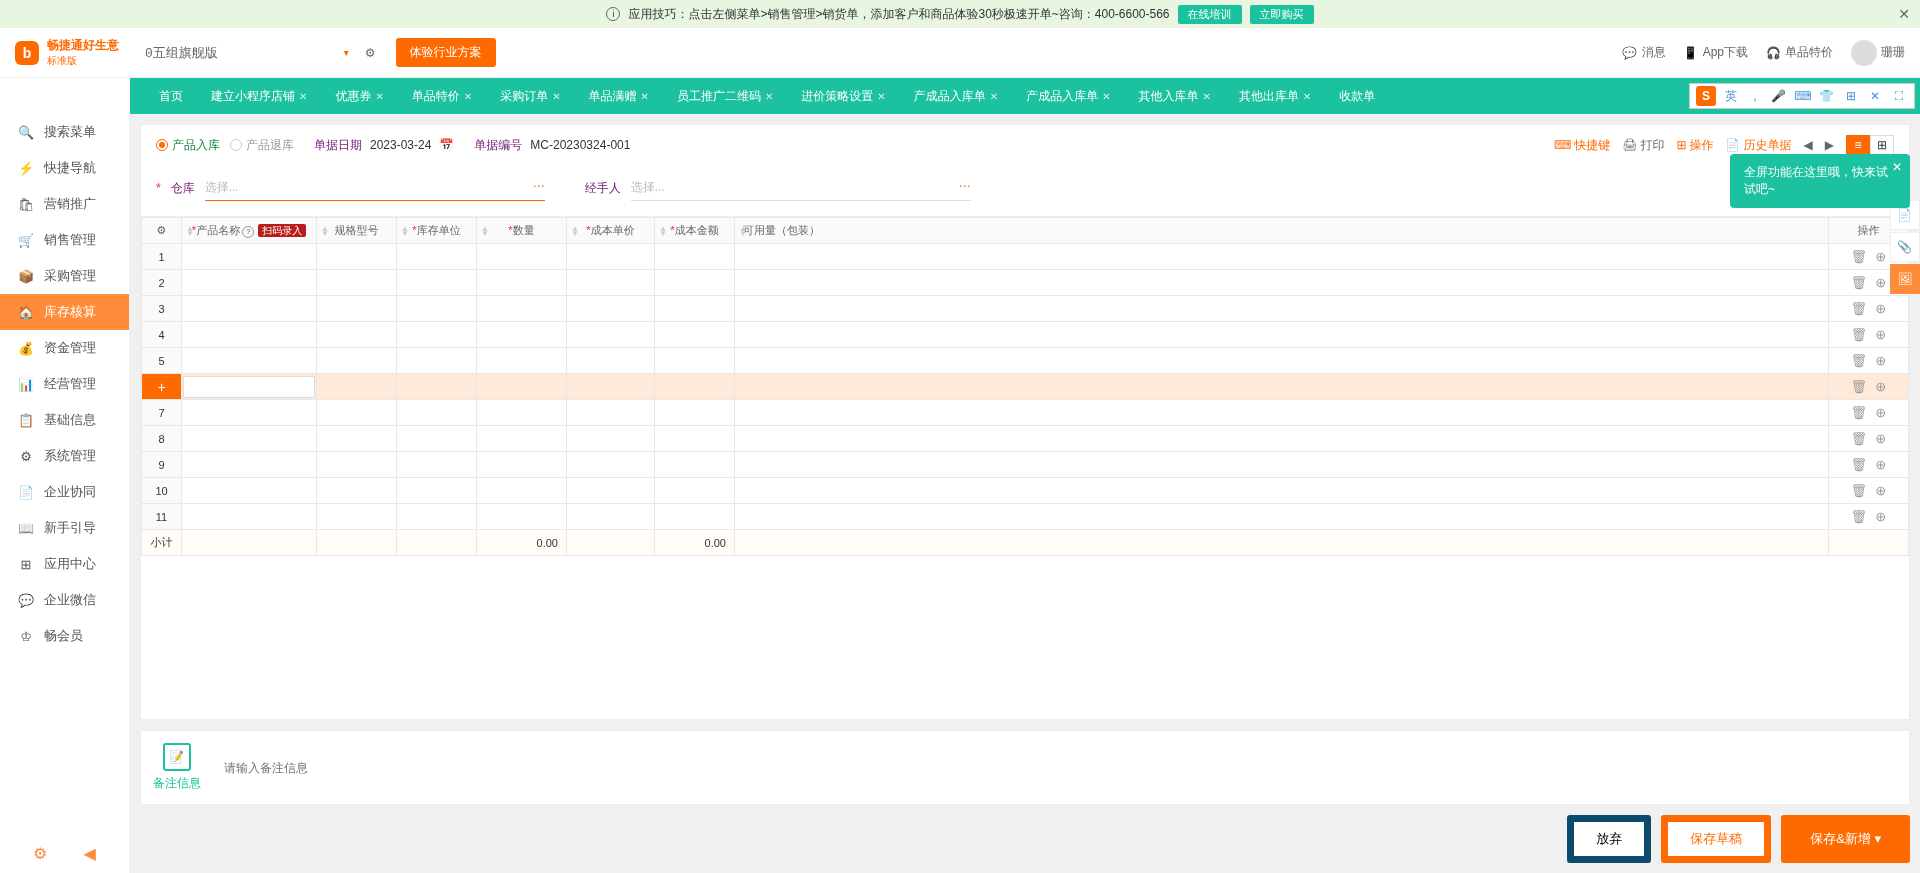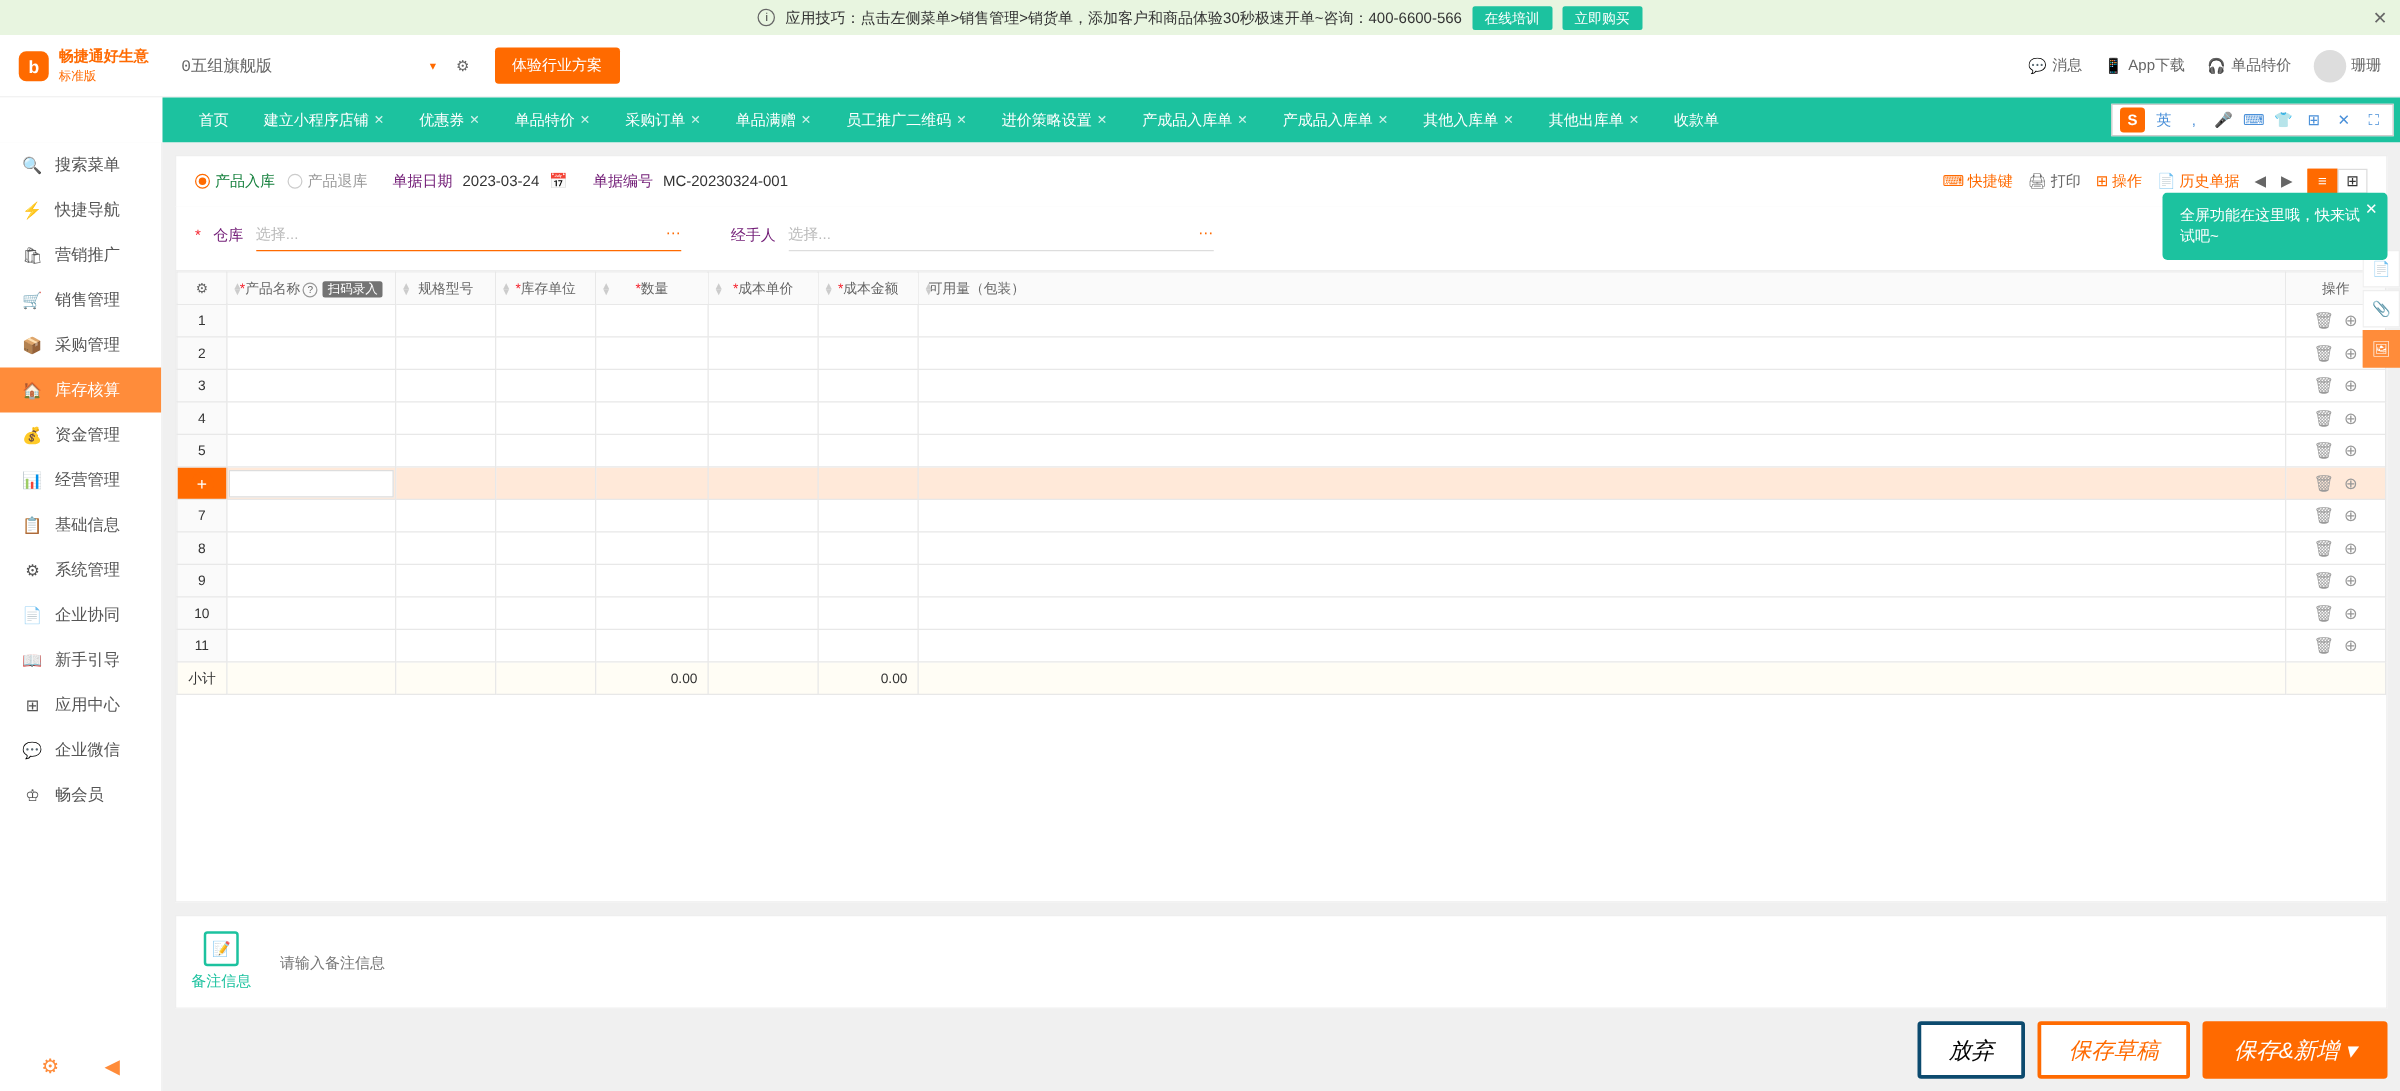--- a/index.html
+++ b/index.html
@@ -89,38 +89,38 @@
     .col-idx { width: 40px; background: #fafafa; }
     .col-name { width: 135px; }
     .col-spec { width: 80px; }
     .col-unit { width: 80px; }
     .col-qty { width: 90px; }
     .col-price { width: 88px; }
     .col-amount { width: 80px; }
     .col-avail { width: auto; text-align: left; padding-left: 8px; }
     .col-ops { width: 80px; }
     td.text-right { text-align: right; padding-right: 8px; }
-    .scan-btn { background: #737373; color: #fff; font-size: 10px; padding: 1px 4px; border-radius: 2px; margin-left: 4px; }
+    .scan-btn { background: #b91c1c; color: #fff; font-size: 10px; padding: 1px 4px; border-radius: 2px; margin-left: 4px; }
     .help-icon { display: inline-flex; width: 12px; height: 12px; border: 1px solid #999; border-radius: 50%; align-items: center; justify-content: center; font-size: 8px; margin-left: 2px; }
     .row-active td { background: #ffe9d9; }
     .row-active .col-idx { background: #ff6a00; }
     .add-circle { width: 18px; height: 18px; background: #ff6a00; color: #fff; border-radius: 50%; display: inline-flex; align-items: center; justify-content: center; font-size: 14px; }
     .row-active .cell-input { background: #fff; height: 22px; margin: 1px; border: 1px solid #ddd; }
     .op-icon { color: #999; cursor: pointer; margin: 0 4px; font-size: 13px; }
     .subtotal-row td { background: #fffdf5; }
     
     
     .remarks { margin: 10px 10px 0; background: #fff; border: 1px solid #eee; display: flex; padding: 12px; gap: 15px; align-items: center; }
     .remarks-icon { display: flex; flex-direction: column; align-items: center; gap: 4px; color: #1cc29f; }
     .remarks-icon-box { width: 28px; height: 28px; border: 2px solid #1cc29f; border-radius: 3px; display: flex; align-items: center; justify-content: center; }
     .remarks-input { flex: 1; border: none; color: #bbb; font-size: 12px; padding: 8px; }
     
     
     .footer { margin: 10px; display: flex; justify-content: flex-end; gap: 10px; }
-    .btn { padding: 8px 22px; border-radius: 3px; cursor: pointer; font-size: 18px; border: 3px solid #0c4a6e; background: #fff; font-style: italic; }
+    .btn { padding: 8px 22px; border-radius: 3px; cursor: pointer; font-size: 13px; border: 7px solid #0c4a6e; background: #fff; }
     .btn.outline-orange { border-color: #ff6a00; color: #ff6a00; }
     .btn.solid-orange { background: #ff6a00; color: #fff; border-color: #ff6a00; }
     
     
     .right-rail { position: fixed; right: 0; top: 200px; display: flex; flex-direction: column; gap: 2px; }
     .rail-btn { width: 30px; height: 30px; background: #fff; border: 1px solid #eee; display: flex; align-items: center; justify-content: center; cursor: pointer; color: #999; }
     .rail-btn.orange { background: #ff8c3a; color: #fff; border-color: #ff8c3a; }
   </style>
 </head>
 <body>

